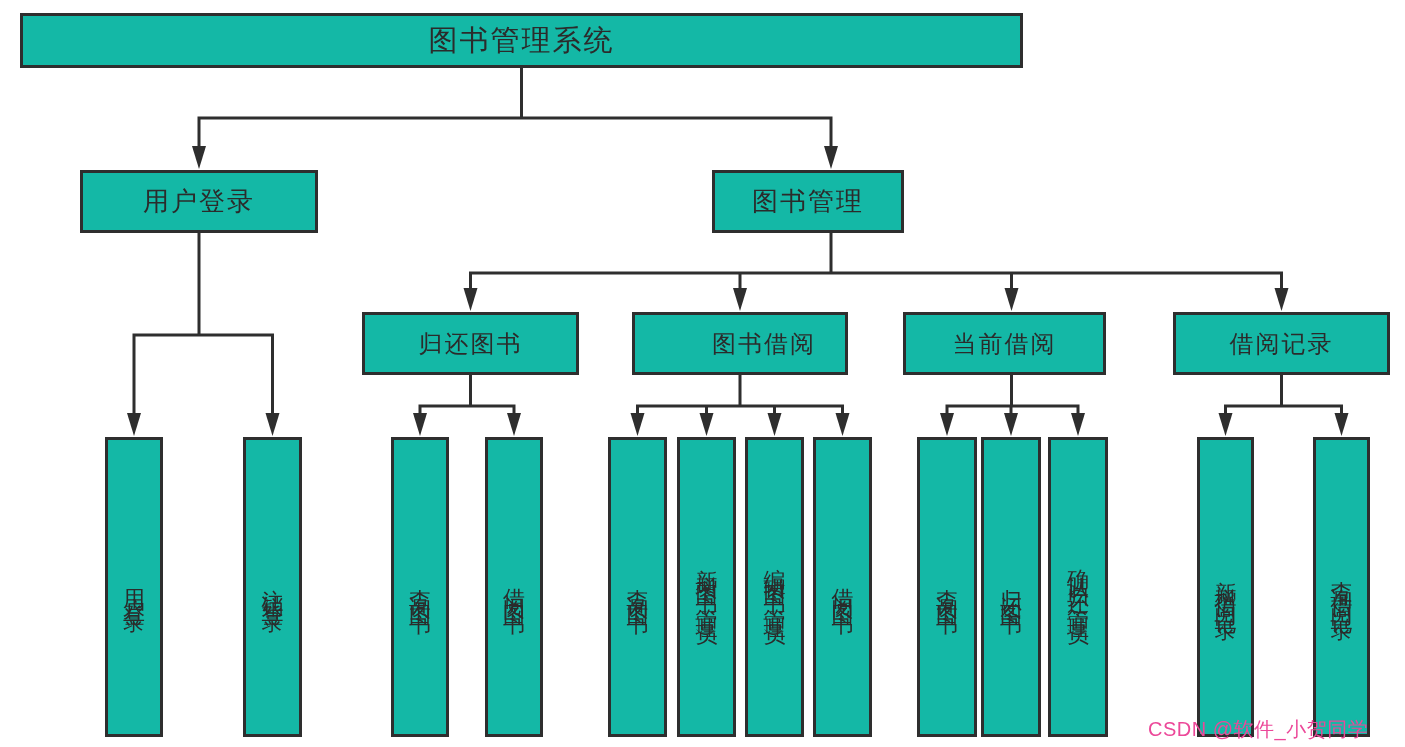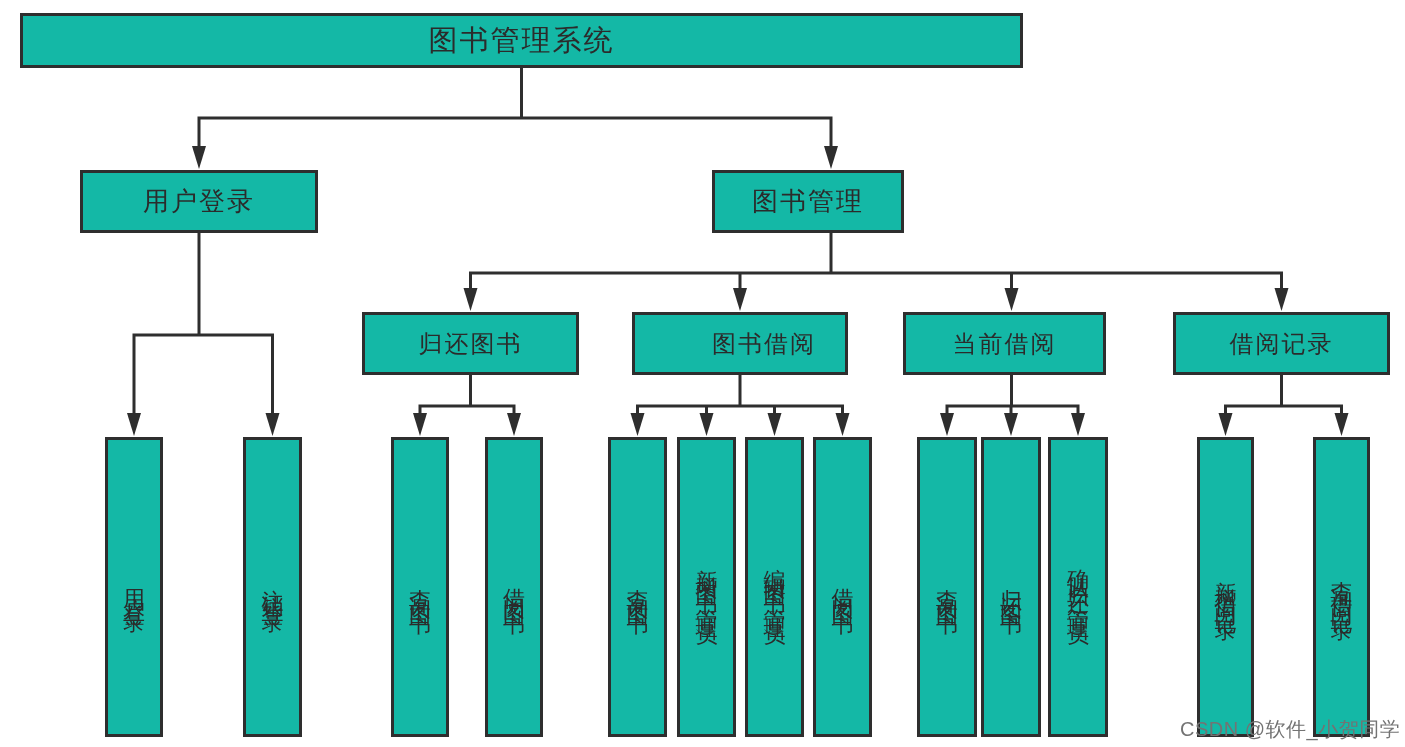--- a/index.html
+++ b/index.html
@@ -36,24 +36,24 @@
   .node.leaf  { font-size: 22px; }
   .node.leaf span {
     writing-mode: vertical-rl;
     text-orientation: mixed;
     letter-spacing: 8px;
     line-height: 1;
     max-height: 292px;
   }
   .watermark {
     position: absolute;
-    left: 1180px; top: 716px;
+    left: 1148px; top: 716px;
     width: 210px;
     font-size: 20px;
-    color: #737373;
+    color: #ec4899;
     letter-spacing: 0.5px;
     z-index: 3;
     white-space: nowrap;
   }
 </style>
 </head>
 <body>
 
 <div class="canvas">
 

